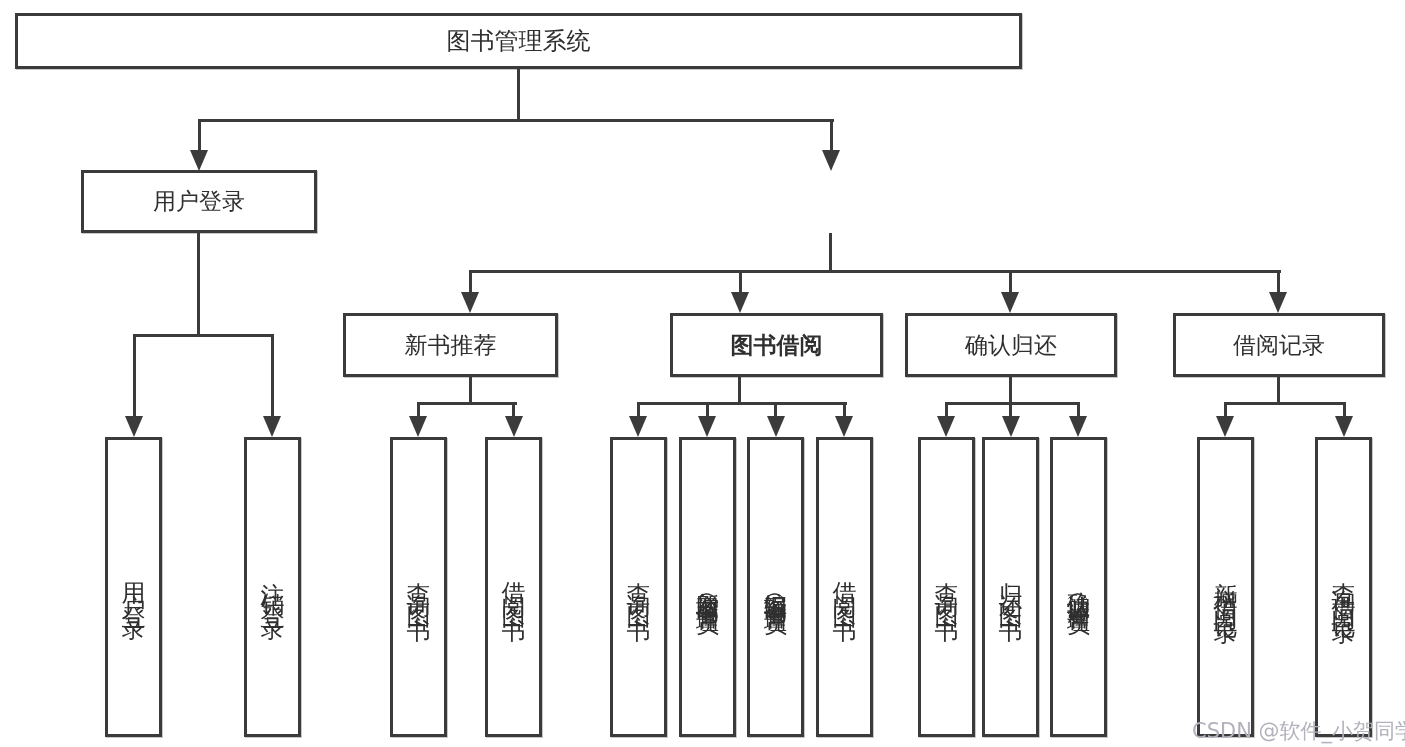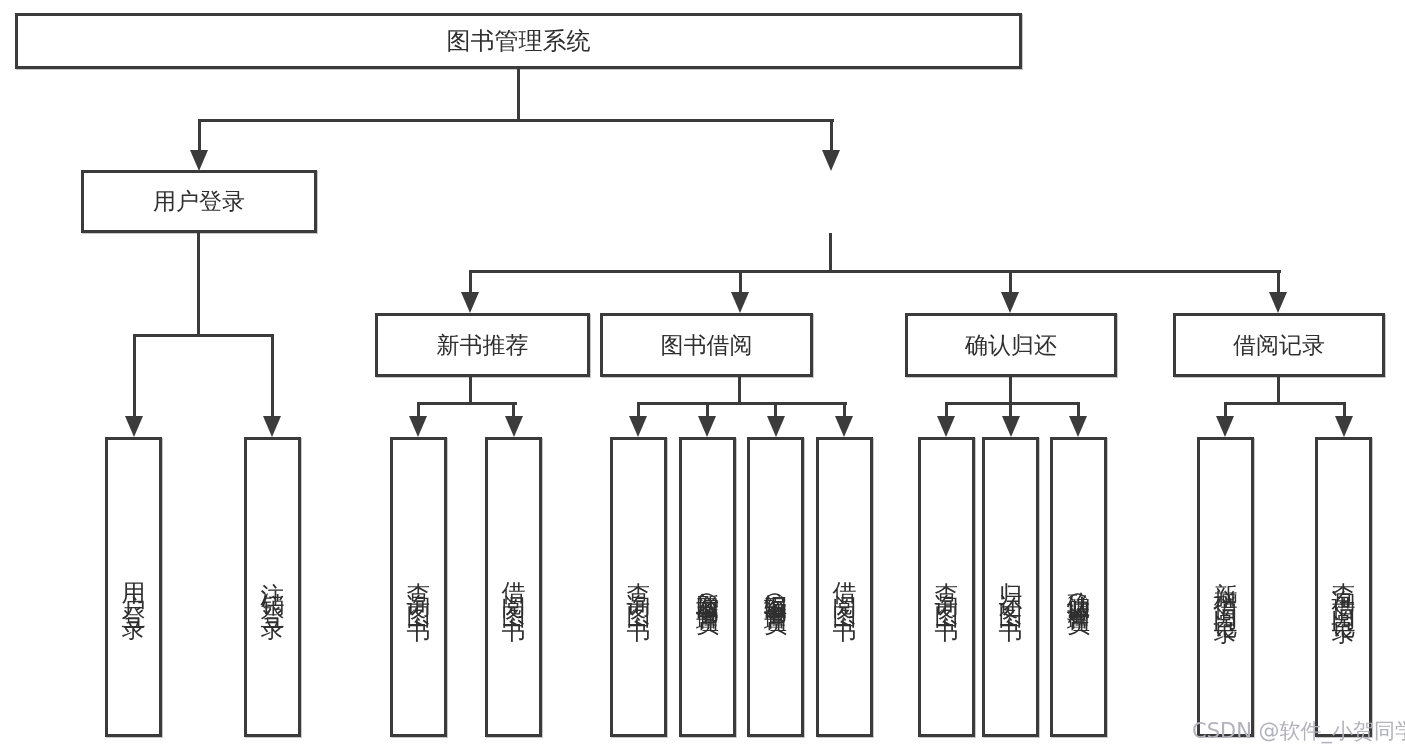--- a/index.html
+++ b/index.html
@@ -88,24 +88,24 @@
   <div class="line h" style="left:469px;top:270px;width:812px;"></div>
   <div class="line v" style="left:469px;top:273px;height:20px;"></div>
   <div class="arrow" style="left:461px;top:292px;"></div>
   <div class="line v" style="left:739px;top:273px;height:20px;"></div>
   <div class="arrow" style="left:731px;top:292px;"></div>
   <div class="line v" style="left:1009px;top:273px;height:20px;"></div>
   <div class="arrow" style="left:1001px;top:292px;"></div>
   <div class="line v" style="left:1277px;top:273px;height:20px;"></div>
   <div class="arrow" style="left:1269px;top:292px;"></div>
 
-  <div class="node lvl3" style="left:375px;width:209px;">
+  <div class="node lvl3" style="left:343px;width:209px;">
     <span>新书推荐</span>
   </div>
-  <div class="node lvl3" style="left:600px;width:207px;">
+  <div class="node lvl3" style="left:670px;width:207px;font-weight:bold;">
     <span>图书借阅</span>
   </div>
   <div class="node lvl3" style="left:905px;width:206px;">
     <span>确认归还</span>
   </div>
   <div class="node lvl3" style="left:1173px;width:206px;">
     <span>借阅记录</span>
   </div>
 
   <div class="line v" style="left:469px;top:377px;height:27px;"></div>

